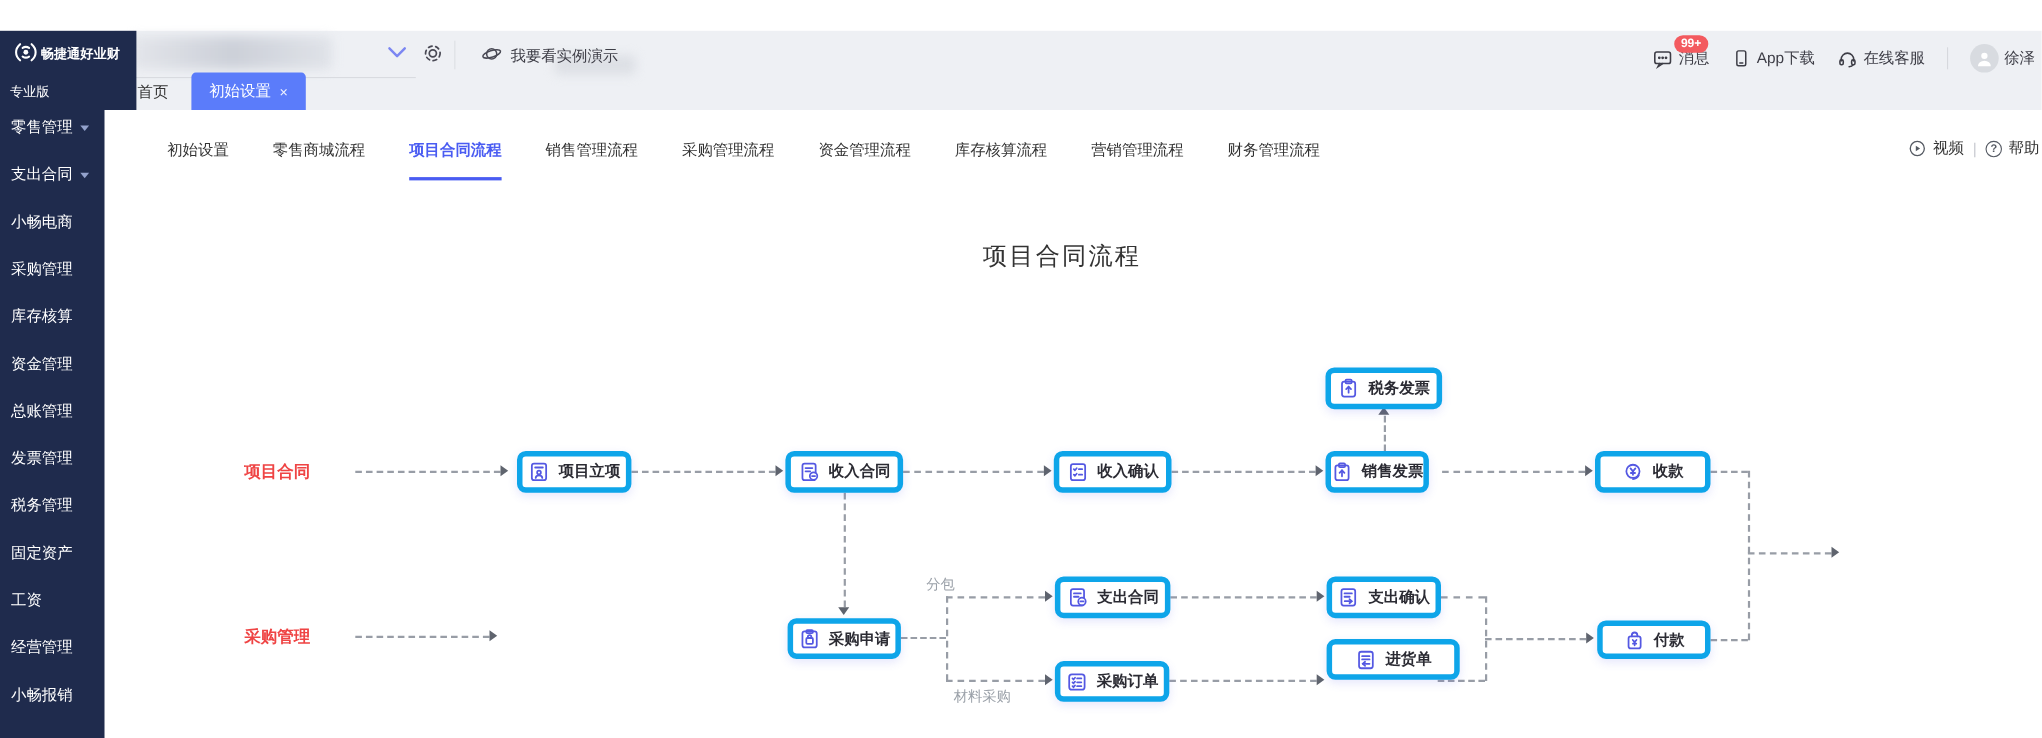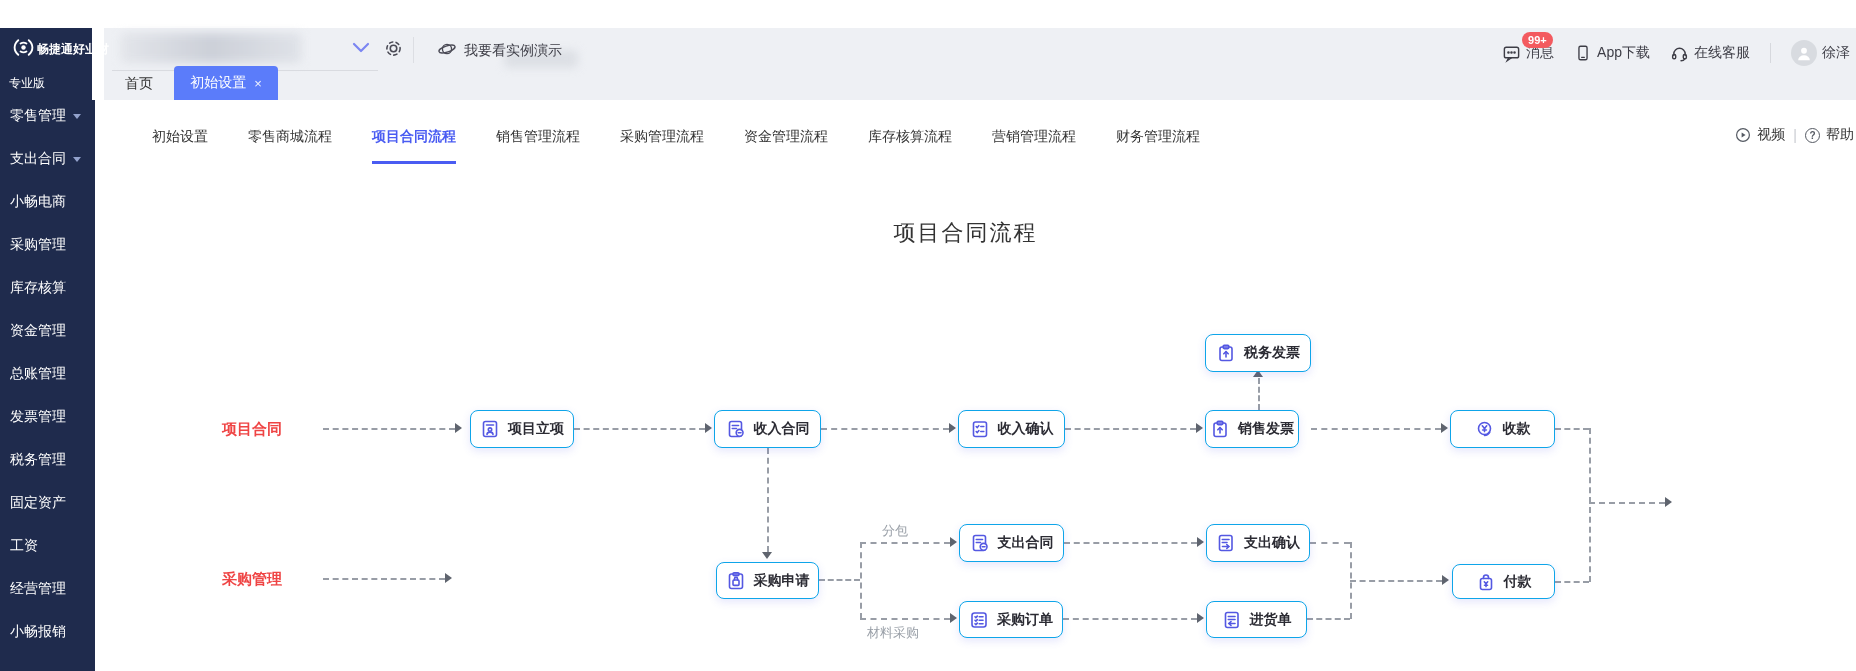--- a/index.html
+++ b/index.html
@@ -3,21 +3,21 @@
 <meta charset="utf-8">
 <style>
   * { box-sizing: border-box; margin: 0; padding: 0; }
   html,body { width:1856px; height:671px; overflow:hidden; background:#fff;
               font-family:"Liberation Sans","DejaVu Sans",sans-serif; }
 
   
   .topstrip { position:absolute; left:0; top:0; width:1856px; height:28px; background:#fff; }
 
   
-  .logo-block { position:absolute; left:0; top:28px; width:92px; height:72px; background:#1f2b4d; z-index:5;padding-left:28px; }
+  .logo-block { position:absolute; left:0; top:28px; width:124px; height:72px; background:#1f2b4d; z-index:5;padding-left:28px; }
   .logo-ico { position:absolute; left:12px; top:8px; }
   .logo-name { position:absolute; left:37px; top:13px; color:#fff; font-size:12px; font-weight:700; white-space:nowrap; }
   .logo-edition { position:absolute; left:9px; top:47px; color:#fff; font-size:12px; }
 
   
   .sidebar { position:absolute; left:0; top:100px; width:95px; height:571px; background:#1f2b4d; z-index:4; }
   .side-item { position:absolute; left:0; width:95px; height:22px; color:#fff; font-size:14px; font-weight:500;
                padding-left:10px; line-height:22px; cursor:pointer; white-space:nowrap; }
   .caret { display:inline-block; width:0; height:0; border:4px solid transparent; border-top:5px solid #93a2cc;
            margin-left:7px; vertical-align:middle; position:relative; top:2px; }
@@ -65,21 +65,21 @@
   .subnav-right { position:absolute; right:2px; top:26px; display:flex; align-items:center; gap:6px;
                   font-size:14px; color:#333; white-space:nowrap; }
   .sn-sep { color:#c9cbd1; margin:0 2px; }
   .qmark { display:inline-flex; width:15px; height:15px; border:1.4px solid #555a63; border-radius:50%;
            align-items:center; justify-content:center; font-size:10px; font-weight:700; color:#555a63; }
 
   
   .flow-title { position:absolute; left:0; right:20px; top:118px; text-align:center; font-size:22px;
                 letter-spacing:2px; color:#333; font-weight:500; }
   .lane-label { position:absolute; font-size:15px; font-weight:600; color:#ef4444; white-space:nowrap; }
-  .node { position:absolute; height:38px; background:#fff; border:1px solid #0ea5e9; border-radius:8px;
+  .node { position:absolute; height:38px; background:#fff; border:5px solid #0ea5e9; border-radius:8px;
           box-shadow:0 3px 9px rgba(93,97,235,.16); display:flex; align-items:center; justify-content:center;
           gap:8px; font-size:14px; font-weight:600; color:#2b2b33; cursor:pointer; white-space:nowrap; }
   .nicon { display:flex; }
   .hd { position:absolute; height:0; border-top:2px dashed #989da6; }
   .vd { position:absolute; width:0; border-left:2px dashed #989da6; }
   .ah { position:absolute; width:0; height:0; border:5px solid transparent; }
   .ah.r { border-left:7px solid #5f646e; border-right:none; }
   .ah.u { border-bottom:7px solid #5f646e; border-top:none; }
   .ah.d { border-top:7px solid #5f646e; border-bottom:none; }
   .edge-label { position:absolute; font-size:13px; color:#9aa0a8; white-space:nowrap; }
@@ -257,21 +257,21 @@
 
   <div class="hd" style="left:228px;top:478px;width:122px"></div>
   <div class="ah r" style="left:350px;top:473px"></div>
 
   <div class="hd" style="left:724px;top:479px;width:41px"></div>
   <div class="vd" style="left:765px;top:442px;height:77px"></div>
   <div class="hd" style="left:765px;top:442px;width:90px"></div>
   <div class="ah r" style="left:855px;top:437px"></div>
   <div class="hd" style="left:765px;top:518px;width:90px"></div>
   <div class="ah r" style="left:855px;top:513px"></div>
-  <div class="edge-label" style="left:787px;top:422px">分包</div>
+  <div class="edge-label" style="left:747px;top:422px">分包</div>
   <div class="edge-label" style="left:772px;top:524px">材料采购</div>
 
   <div class="hd" style="left:969px;top:442px;width:133px"></div>
   <div class="ah r" style="left:1102px;top:437px"></div>
   <div class="hd" style="left:968px;top:518px;width:134px"></div>
   <div class="ah r" style="left:1102px;top:513px"></div>
 
   <div class="hd" style="left:1215px;top:442px;width:40px"></div>
   <div class="vd" style="left:1255px;top:442px;height:77px"></div>
   <div class="hd" style="left:1212px;top:518px;width:43px"></div>
@@ -399,21 +399,21 @@
           <line x1="10.2" y1="6.8" x2="14" y2="6.8"></line>
         <path d="M6 10.3 l0.9 0.9 l1.4 -1.6"></path>
           <line x1="10.2" y1="10.3" x2="14" y2="10.3"></line>
         <path d="M6 13.8 l0.9 0.9 l1.4 -1.6"></path>
           <line x1="10.2" y1="13.8" x2="14" y2="13.8"></line>
       </svg>
     </span>
     <span>采购订单</span>
   </div>
 
-  <div class="node" style="left:1111px;top:501px;width:101px;height:37px">
+  <div class="node" style="left:1111px;top:481px;width:121px;height:37px">
     <span class="nicon">
       <svg width="20" height="20" viewBox="0 0 20 20" fill="none" stroke="#5458e2" stroke-width="1.6" stroke-linecap="round">
         <rect x="3.5" y="2.5" width="12.5" height="15" rx="2"></rect>
           <line x1="6.3" y1="6.5" x2="13" y2="6.5"></line>
           <line x1="6.3" y1="9.5" x2="13" y2="9.5"></line>
         <line x1="13" y1="13.5" x2="7" y2="13.5"></line>
           <path d="M9 11.6 L6.9 13.5 L9 15.4"></path>
       </svg>
     </span>
     <span>进货单</span>

